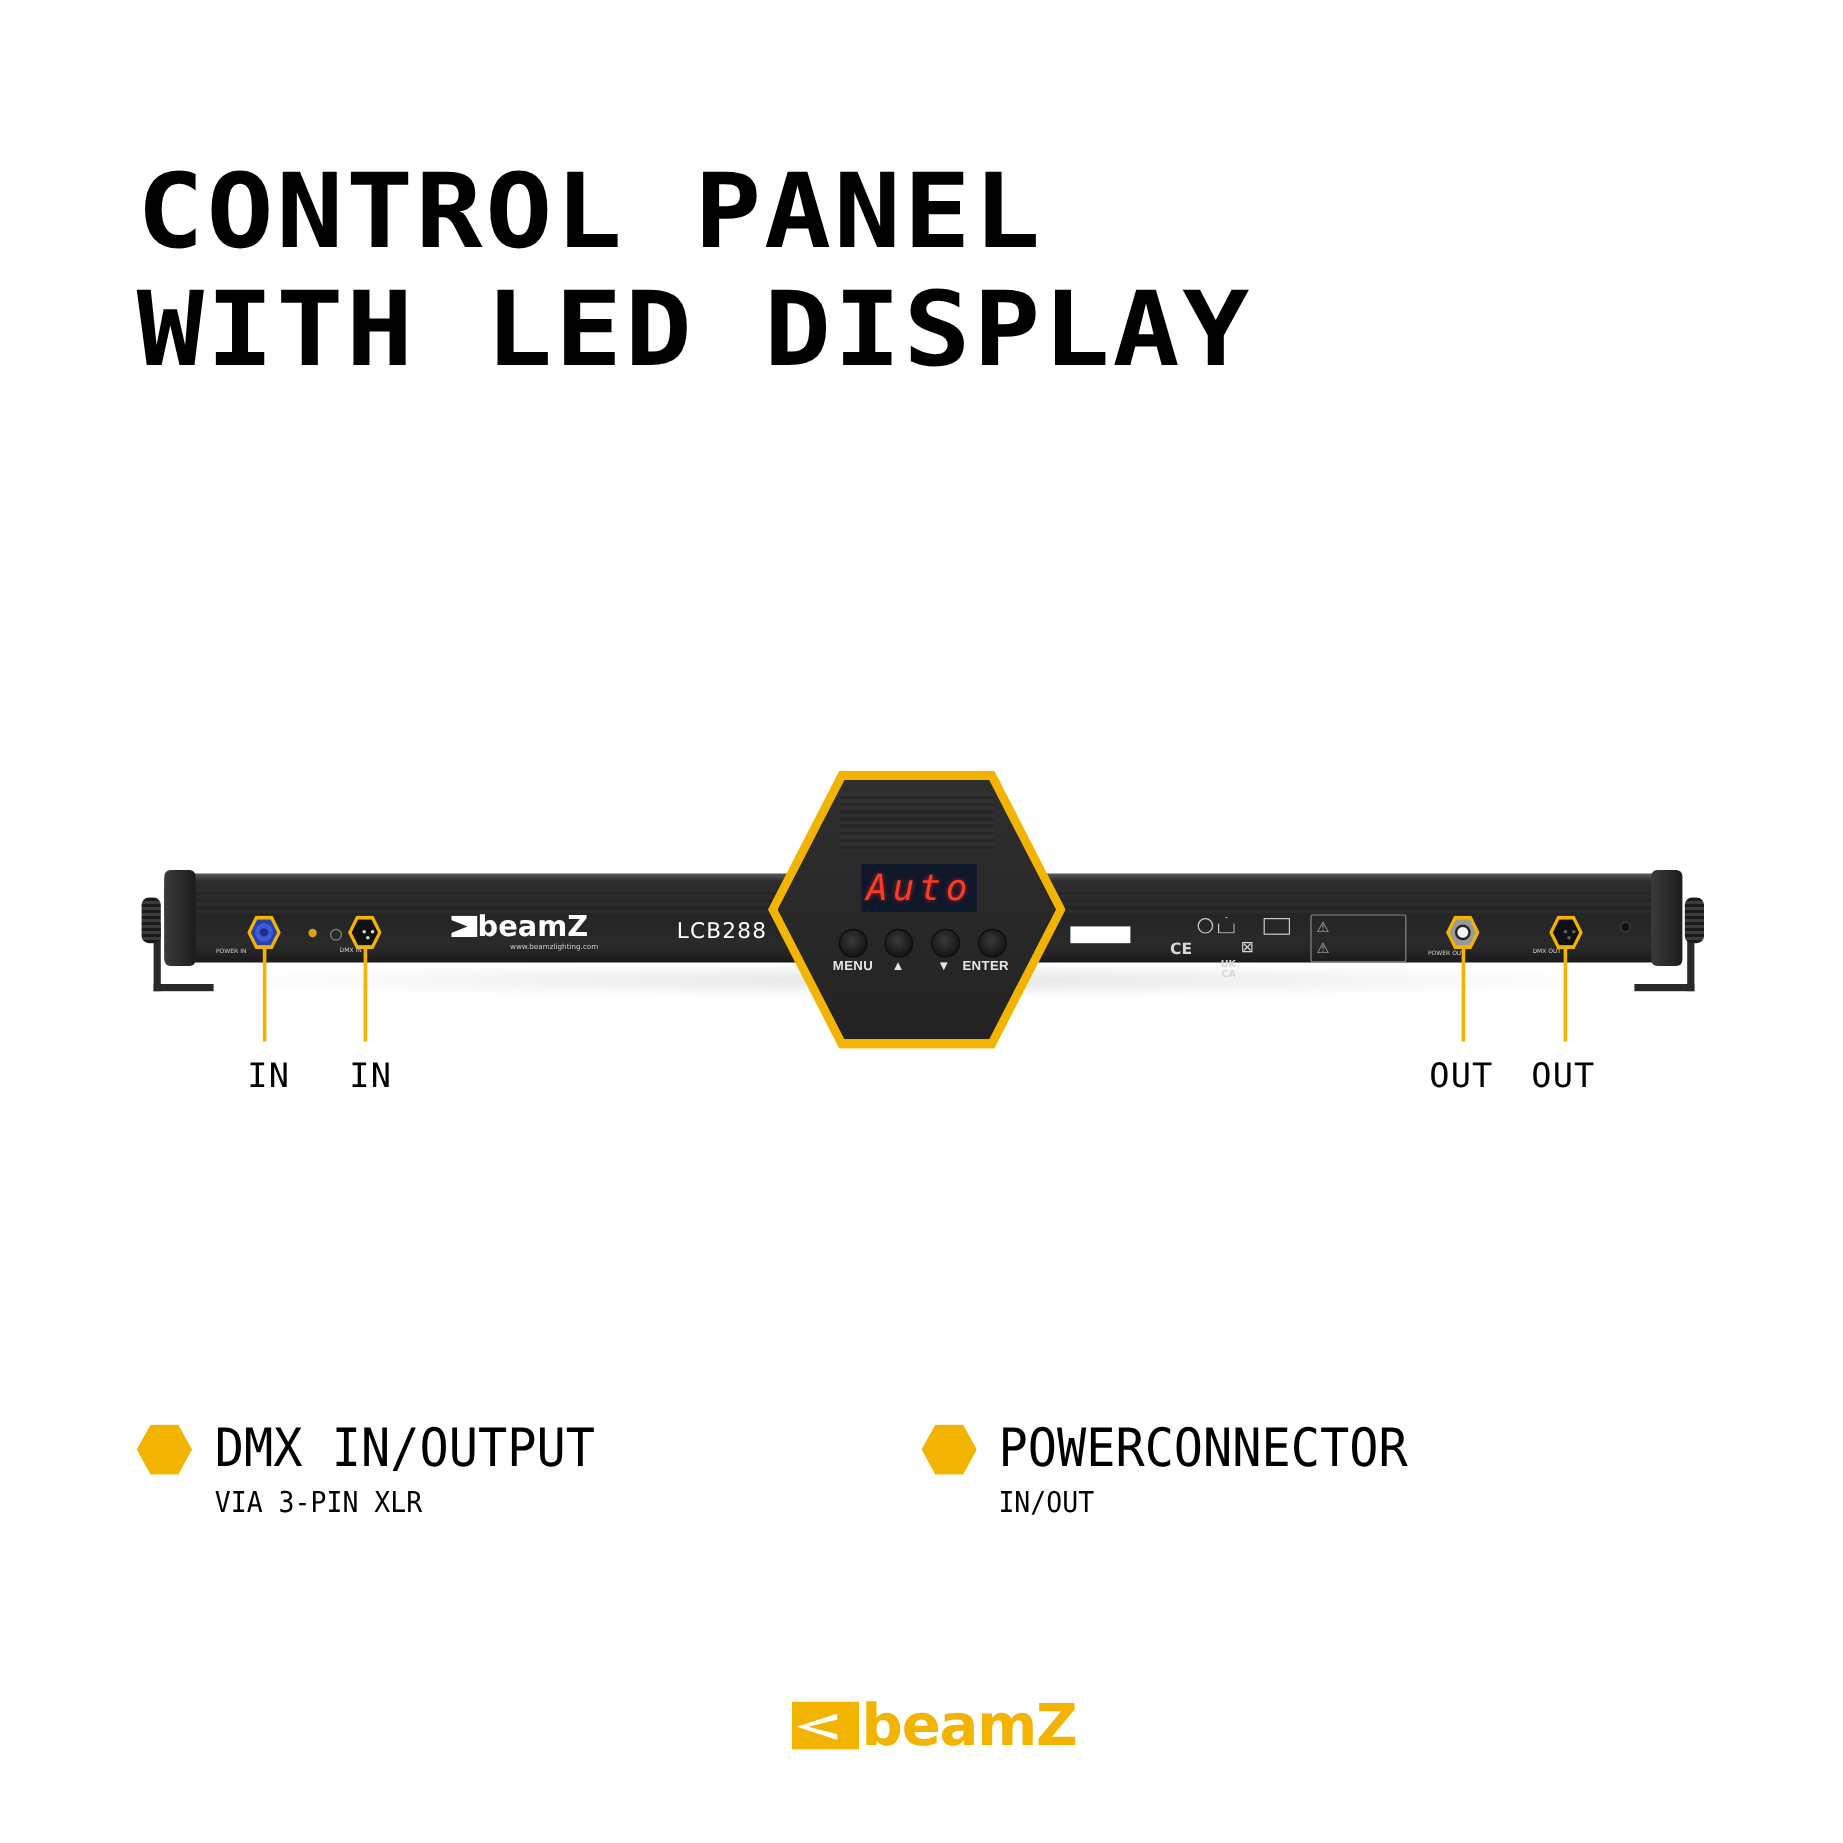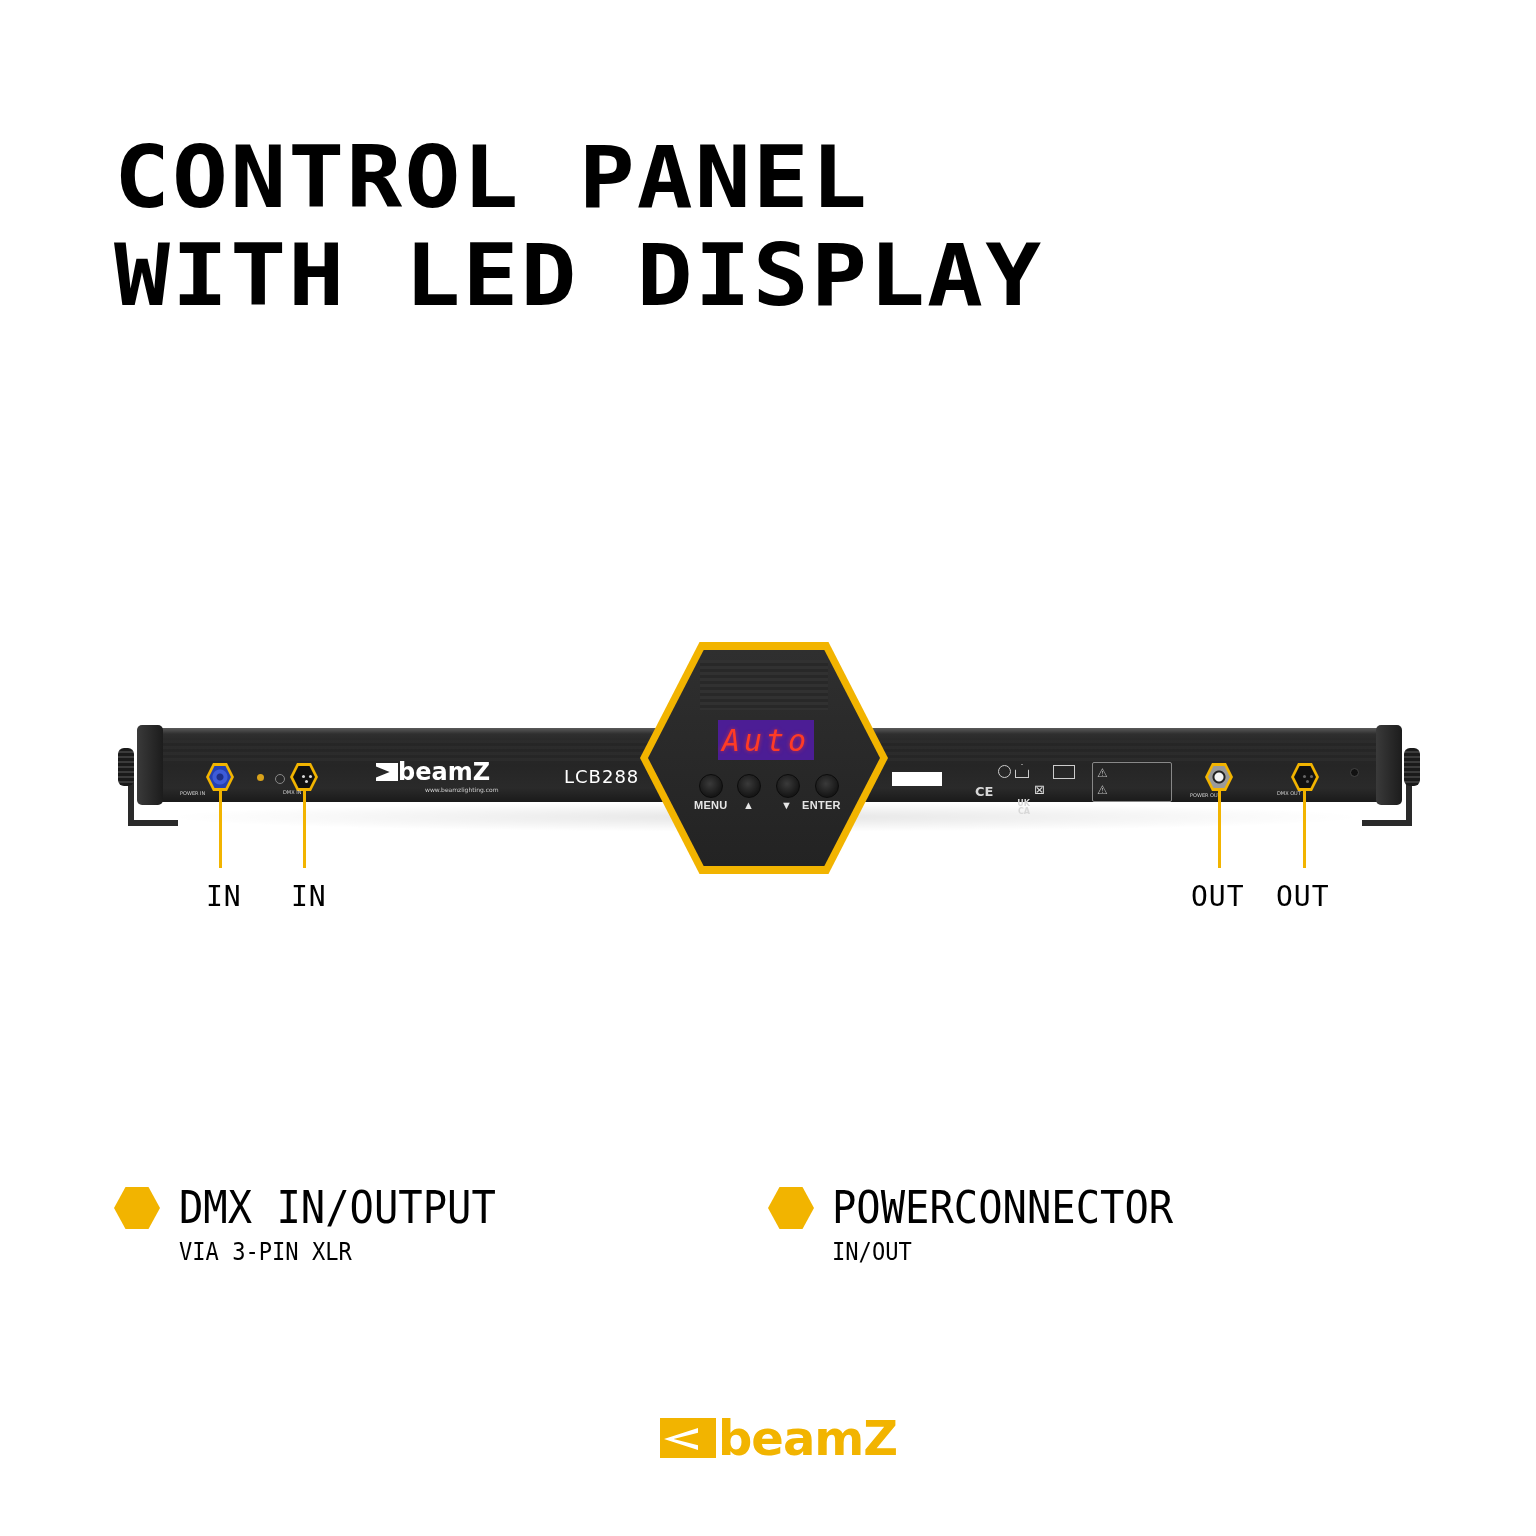--- a/index.html
+++ b/index.html
@@ -27,21 +27,21 @@
   .callout-line { position:absolute; width:3px; background:#f2b400; }
   .callout-label { position:absolute; font-family:"DejaVu Sans Mono", monospace; font-size:28px; color:#000; letter-spacing:1px;text-align:center; }
 
   .brand-small { position:absolute; font-family:"DejaVu Sans", sans-serif; font-weight:bold; color:#fff; }
   .tiny { position:absolute; font-size:5px; color:#cfcfcf; font-family:"DejaVu Sans", sans-serif; white-space:nowrap; }
 
   
   .panel-border { position:absolute; left:640px; top:642px; width:248px; height:232px; background:#f2b400; clip-path:polygon(24% 0,76% 0,100% 50%,76% 100%,24% 100%,0 50%); border-radius:24px; }
   .panel { position:absolute; left:648px; top:650px; width:232px; height:216px; background:linear-gradient(#2f2f2f,#2a2a2a 40%,#232323); clip-path:polygon(24% 0,76% 0,100% 50%,76% 100%,24% 100%,0 50%); }
   .panel-lines { position:absolute; left:700px; top:660px; width:128px; height:50px; background:repeating-linear-gradient(#313131 0,#313131 3px,#282828 3px,#282828 6px); }
-  .display { position:absolute; left:718px; top:720px; width:96px; height:40px; background:#4c1d95; display:flex; align-items:center; justify-content:center; }
+  .display { position:absolute; left:718px; top:720px; width:96px; height:40px; background:#0f172a; display:flex; align-items:center; justify-content:center; }
   .display-text { font-family:"DejaVu Sans Mono", monospace; font-size:30px; color:#ff3b25; letter-spacing:4px; font-style:italic; text-shadow:0 0 4px rgba(255,60,30,0.6); }
   .pbtn { position:absolute; top:774px; width:22px; height:22px; border-radius:50%; background:radial-gradient(circle at 45% 40%,#3a3a3a,#161616 70%); border:1px solid #0c0c0c; cursor:pointer; }
   .pbtn-label { position:absolute; top:799px; font-family:"Liberation Sans", sans-serif; font-weight:bold; font-size:11px; color:#e6e6e6; letter-spacing:0.3px;text-align:right; }
 
   .white-label { position:absolute; left:892px; top:772px; width:50px; height:14px; background:#fff; }
   .cert { position:absolute; color:#d8d8d8; font-family:"DejaVu Sans", sans-serif; font-weight:bold;margin-top:20px; }
   .warn-box { position:absolute; left:1092px; top:762px; width:78px; height:38px; border:1px solid #888; border-radius:2px; }
 
   
   .feature-hex { position:absolute; width:46px; height:42px; background:#f2b400; clip-path:polygon(25% 0,75% 0,100% 50%,75% 100%,25% 100%,0 50%); }

